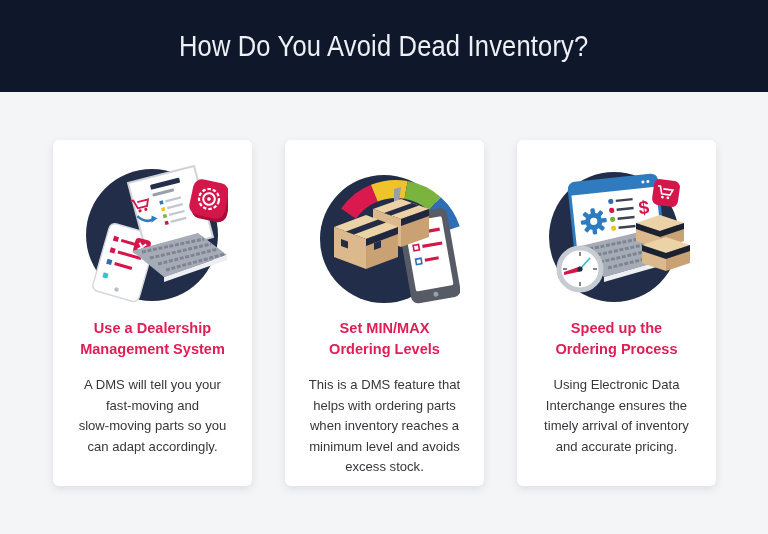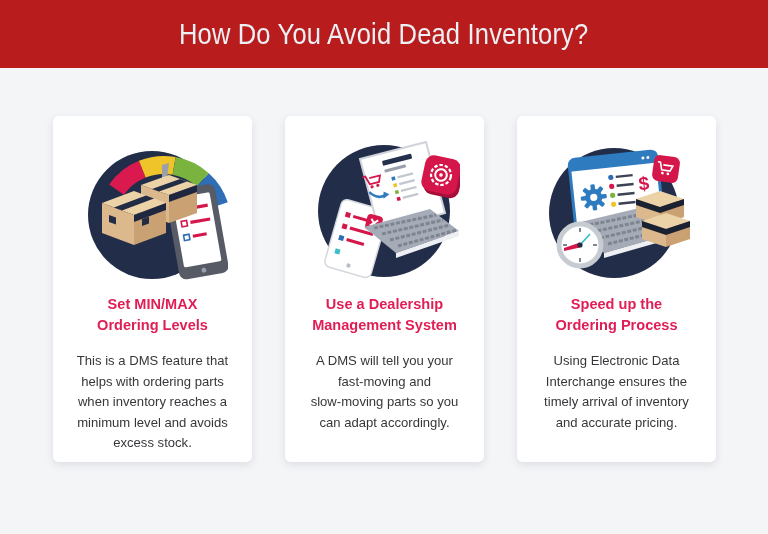--- a/index.html
+++ b/index.html
@@ -6,22 +6,22 @@
   html, body { width: 768px; height: 534px; }
   body {
     font-family: "Liberation Sans", sans-serif;
     background: #f4f5f7;
     overflow: hidden;
   }
   .page { width: 768px; height: 534px; background: #f4f5f7; }
 
   
   .header {
-    height: 68px;
-    background: #b91c1c;
+    height: 92px;
+    background: #0f172a;
     display: flex;
     align-items: center;
     justify-content: center;
   }
   .header h1 {
     color: #edf0f4;
     font-size: 29px;
     font-weight: 400;
     letter-spacing: 0.2px;
     transform: scaleX(0.88);
@@ -77,20 +77,92 @@
 
   <header class="header">
     <h1>How Do You Avoid Dead Inventory?</h1>
   </header>
 
   <main class="cards">
 
     <section class="card">
       <div class="illus">
         <svg viewBox="0 0 152 152">
+          <circle cx="76" cy="82" r="66" fill="#222d49"></circle>
+
+          <g transform="rotate(16 46 110)">
+            <rect x="24" y="74" width="48" height="70" rx="6" fill="#ffffff" stroke="#d5d8de" stroke-width="1.5"></rect>
+            <rect x="31" y="86" width="5" height="5" fill="#d5164a"></rect>
+            <rect x="39" y="87" width="24" height="3" fill="#d5164a"></rect>
+            <rect x="31" y="98" width="5" height="5" fill="#d5164a"></rect>
+            <rect x="39" y="99" width="24" height="3" fill="#d5164a"></rect>
+            <rect x="31" y="110" width="5" height="5" fill="#2f6db5"></rect>
+            <rect x="39" y="111" width="18" height="3" fill="#d5164a"></rect>
+            <rect x="31" y="124" width="5" height="5" fill="#3bbfc9"></rect>
+            <circle cx="48" cy="137" r="2.2" fill="#b9bdc4"></circle>
+          </g>
+
+          <g>
+            <polygon points="52,30 118,13 137,84 71,102" fill="#ffffff" stroke="#d0d3da" stroke-width="2"></polygon>
+            <g transform="rotate(-14.4 85 55)">
+              <rect x="80" y="30" width="30" height="5" rx="1" fill="#232f4b"></rect>
+              <rect x="80" y="39" width="22" height="3" rx="1" fill="#9aa0ab"></rect>
+              <g transform="translate(57,38)">
+                <path d="M0,3 h3 l2.5,8.5 h9.5 l2.5,-6 h-11" stroke="#d5164a" stroke-width="1.8" fill="none"></path>
+                <circle cx="7" cy="14.5" r="1.6" fill="#d5164a"></circle>
+                <circle cx="13" cy="14.5" r="1.6" fill="#d5164a"></circle>
+              </g>
+              <g>
+                <path d="M60,57 q6,9 14,7" stroke="#2e7bc0" stroke-width="2.6" fill="none"></path>
+                <polygon points="74,60 79,64 72,67" fill="#2e7bc0"></polygon>
+              </g>
+              <g>
+                <rect x="85" y="48" width="3.6" height="3.6" fill="#2e7bc0"></rect>
+                  <rect x="91" y="48.6" width="16" height="2.3" fill="#c3c7cf"></rect>
+                <rect x="85" y="55" width="3.6" height="3.6" fill="#efc32a"></rect>
+                  <rect x="91" y="55.6" width="16" height="2.3" fill="#c3c7cf"></rect>
+                <rect x="85" y="62" width="3.6" height="3.6" fill="#7ab33e"></rect>
+                  <rect x="91" y="62.6" width="16" height="2.3" fill="#c3c7cf"></rect>
+                <rect x="85" y="69" width="3.6" height="3.6" fill="#d5164a"></rect>
+                  <rect x="91" y="69.6" width="16" height="2.3" fill="#c3c7cf"></rect>
+              </g>
+            </g>
+          </g>
+
+          <g transform="rotate(14 66 94)">
+            <rect x="58" y="86" width="16" height="16" rx="4" fill="#d5164a"></rect>
+            <path d="M62.5,90.5 l7,7 M69.5,90.5 l-7,7" stroke="#ffffff" stroke-width="2"></path>
+          </g>
+
+          <g transform="rotate(12 133 46)">
+            <rect x="118" y="31" width="36" height="36" rx="9" fill="#a60f3a"></rect>
+            <rect x="115" y="28" width="36" height="36" rx="9" fill="#d5164a"></rect>
+            <circle cx="133" cy="46" r="10" fill="none" stroke="#ffffff" stroke-width="2.2" stroke-dasharray="3.4 2"></circle>
+            <circle cx="133" cy="46" r="5.8" fill="none" stroke="#ffffff" stroke-width="2"></circle>
+            <circle cx="133" cy="46" r="1.8" fill="#ffffff"></circle>
+          </g>
+
+          <g>
+            <polygon points="56,98 122,80 151,102 88,124" fill="#a6acb7"></polygon>
+            <path d="M66,99 L128,86 M74,105 L135,91 M82,111 L142,96 M90,117 L149,101" stroke="#7e8591" stroke-width="3" stroke-dasharray="4 1.6" fill="none"></path>
+            <polygon points="88,124 151,102 151,107 88,129" fill="#edeff2"></polygon>
+          </g>
+        </svg>
+      </div>
+      <h2 class="card-title">Use a Dealership
+Management System</h2>
+      <p class="card-body">A DMS will tell you your
+fast-moving and
+slow-moving parts so you
+can adapt accordingly.</p>
+    </section>
+
+    <section class="card">
+      <div class="illus">
+        <svg viewBox="0 0 152 152">
           <circle cx="76" cy="86" r="64" fill="#222d49"></circle>
 
           <g fill="none" stroke-width="18">
             <path d="M40.5,60.7 A58,58 0 0 1 66.3,40.2" stroke="#da1a4f"></path>
             <path d="M66.3,40.2 A58,58 0 0 1 98.1,36.9" stroke="#efc32a"></path>
             <path d="M98.1,36.9 A58,58 0 0 1 126.8,50.9" stroke="#7ab33e"></path>
             <path d="M126.8,50.9 A58,58 0 0 1 143.2,76.1" stroke="#2f6db5"></path>
           </g>
 
           <g>
@@ -128,92 +200,20 @@
           </g>
         </svg>
       </div>
       <h2 class="card-title">Set MIN/MAX
 Ordering Levels</h2>
       <p class="card-body">This is a DMS feature that
 helps with ordering parts
 when inventory reaches a
 minimum level and avoids
 excess stock.</p>
-    </section>
-
-    <section class="card">
-      <div class="illus">
-        <svg viewBox="0 0 152 152">
-          <circle cx="76" cy="82" r="66" fill="#222d49"></circle>
-
-          <g transform="rotate(16 46 110)">
-            <rect x="24" y="74" width="48" height="70" rx="6" fill="#ffffff" stroke="#d5d8de" stroke-width="1.5"></rect>
-            <rect x="31" y="86" width="5" height="5" fill="#d5164a"></rect>
-            <rect x="39" y="87" width="24" height="3" fill="#d5164a"></rect>
-            <rect x="31" y="98" width="5" height="5" fill="#d5164a"></rect>
-            <rect x="39" y="99" width="24" height="3" fill="#d5164a"></rect>
-            <rect x="31" y="110" width="5" height="5" fill="#2f6db5"></rect>
-            <rect x="39" y="111" width="18" height="3" fill="#d5164a"></rect>
-            <rect x="31" y="124" width="5" height="5" fill="#3bbfc9"></rect>
-            <circle cx="48" cy="137" r="2.2" fill="#b9bdc4"></circle>
-          </g>
-
-          <g>
-            <polygon points="52,30 118,13 137,84 71,102" fill="#ffffff" stroke="#d0d3da" stroke-width="2"></polygon>
-            <g transform="rotate(-14.4 85 55)">
-              <rect x="80" y="30" width="30" height="5" rx="1" fill="#232f4b"></rect>
-              <rect x="80" y="39" width="22" height="3" rx="1" fill="#9aa0ab"></rect>
-              <g transform="translate(57,38)">
-                <path d="M0,3 h3 l2.5,8.5 h9.5 l2.5,-6 h-11" stroke="#d5164a" stroke-width="1.8" fill="none"></path>
-                <circle cx="7" cy="14.5" r="1.6" fill="#d5164a"></circle>
-                <circle cx="13" cy="14.5" r="1.6" fill="#d5164a"></circle>
-              </g>
-              <g>
-                <path d="M60,57 q6,9 14,7" stroke="#2e7bc0" stroke-width="2.6" fill="none"></path>
-                <polygon points="74,60 79,64 72,67" fill="#2e7bc0"></polygon>
-              </g>
-              <g>
-                <rect x="85" y="48" width="3.6" height="3.6" fill="#2e7bc0"></rect>
-                  <rect x="91" y="48.6" width="16" height="2.3" fill="#c3c7cf"></rect>
-                <rect x="85" y="55" width="3.6" height="3.6" fill="#efc32a"></rect>
-                  <rect x="91" y="55.6" width="16" height="2.3" fill="#c3c7cf"></rect>
-                <rect x="85" y="62" width="3.6" height="3.6" fill="#7ab33e"></rect>
-                  <rect x="91" y="62.6" width="16" height="2.3" fill="#c3c7cf"></rect>
-                <rect x="85" y="69" width="3.6" height="3.6" fill="#d5164a"></rect>
-                  <rect x="91" y="69.6" width="16" height="2.3" fill="#c3c7cf"></rect>
-              </g>
-            </g>
-          </g>
-
-          <g transform="rotate(14 66 94)">
-            <rect x="58" y="86" width="16" height="16" rx="4" fill="#d5164a"></rect>
-            <path d="M62.5,90.5 l7,7 M69.5,90.5 l-7,7" stroke="#ffffff" stroke-width="2"></path>
-          </g>
-
-          <g transform="rotate(12 133 46)">
-            <rect x="118" y="31" width="36" height="36" rx="9" fill="#a60f3a"></rect>
-            <rect x="115" y="28" width="36" height="36" rx="9" fill="#d5164a"></rect>
-            <circle cx="133" cy="46" r="10" fill="none" stroke="#ffffff" stroke-width="2.2" stroke-dasharray="3.4 2"></circle>
-            <circle cx="133" cy="46" r="5.8" fill="none" stroke="#ffffff" stroke-width="2"></circle>
-            <circle cx="133" cy="46" r="1.8" fill="#ffffff"></circle>
-          </g>
-
-          <g>
-            <polygon points="56,98 122,80 151,102 88,124" fill="#a6acb7"></polygon>
-            <path d="M66,99 L128,86 M74,105 L135,91 M82,111 L142,96 M90,117 L149,101" stroke="#7e8591" stroke-width="3" stroke-dasharray="4 1.6" fill="none"></path>
-            <polygon points="88,124 151,102 151,107 88,129" fill="#edeff2"></polygon>
-          </g>
-        </svg>
-      </div>
-      <h2 class="card-title">Use a Dealership
-Management System</h2>
-      <p class="card-body">A DMS will tell you your
-fast-moving and
-slow-moving parts so you
-can adapt accordingly.</p>
     </section>
 
     <section class="card">
       <div class="illus">
         <svg viewBox="0 0 152 152">
           <circle cx="74" cy="84" r="65" fill="#222d49"></circle>
 
           <g transform="rotate(-6 76 60)">
             <rect x="32" y="26" width="88" height="70" rx="6" fill="#ffffff" stroke="#2e7bc0" stroke-width="3"></rect>
             <path d="M38,26 h76 a6,6 0 0 1 6,6 v6 h-88 v-6 a6,6 0 0 1 6,-6 z" fill="#2e7bc0"></path>

